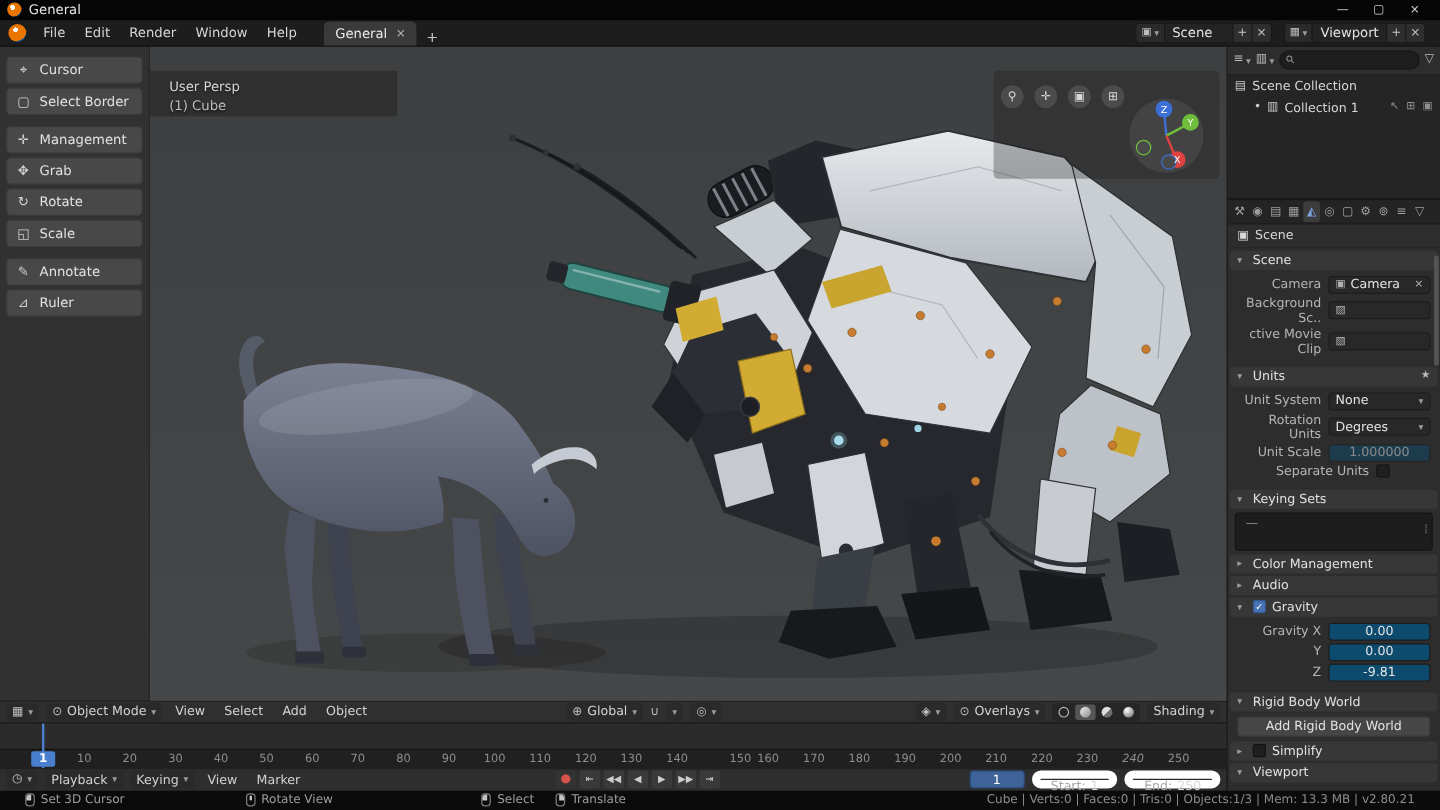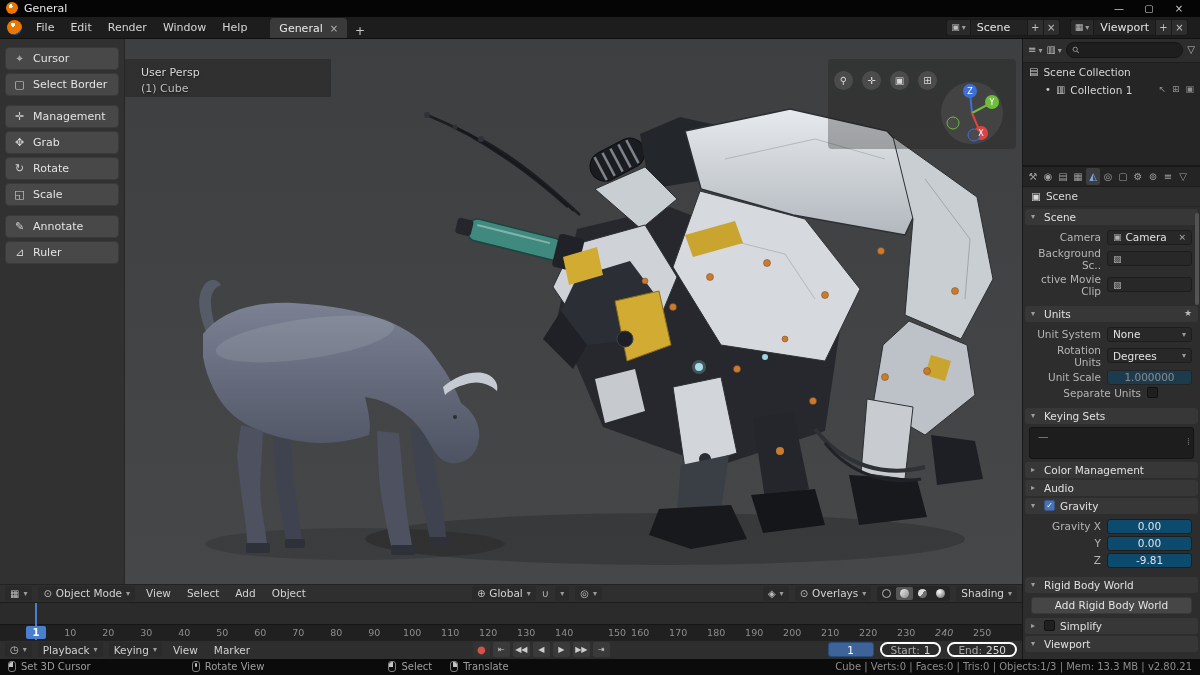--- a/index.html
+++ b/index.html
@@ -72,21 +72,21 @@
   #timeline-ruler { position:absolute; left:0; right:0; bottom:0; height:16px; background:#202020; border-top:1px solid #161616; }
   .tick { position:absolute; top:2px; width:30px; text-align:center; color:#8d8d8d; font-size:9.5px; }
   #playhead-line { position:absolute; left:35px; top:0; bottom:0; width:2px; background:#4a7fd0; }
   #playhead-tag { position:absolute; left:26px; bottom:1px; min-width:20px; padding:0 5px; height:13px; background:#4a7fd0; border-radius:2px; color:#fff; font-size:10px; font-weight:bold; text-align:center; line-height:13px; }
   #timeline-header { height:19px; background:#2e2e2e; border-top:1px solid #212121; display:flex; align-items:center; gap:6px; padding:0 5px; font-size:10.5px; color:#d0d0d0; }
   #timeline-header .flex1 { flex:1; }
   .transport { display:flex; align-items:center; gap:3px; }
   .tr-btn { min-width:17px; height:15px; border-radius:2px; background:#3a3a3a; color:#cdcdcd; display:flex; align-items:center; justify-content:center; font-size:8px; padding:0 2px; }
   .tr-btn.record { color:#d4524a; font-size:10px; background:#333; }
   #frame-field { width:46px; height:15px; background:#3d6398; border:1px solid #2a4ateral; border:1px solid #2a4a7a; border-radius:3px; color:#fff; text-align:center; line-height:14px; font-size:10.5px; }
-  .range-field { height:15px; background:#2a2a2a; border:2px solid #ffffff; border-radius:8px; display:flex; align-items:flex-start; gap:4px; padding:0 9px; color:#d8d8d8; }
+  .range-field { height:15px; background:#2a2a2a; border:7px solid #ffffff; border-radius:8px; display:flex; align-items:flex-start; gap:4px; padding:0 9px; color:#d8d8d8; }
   .range-field .lab { color:#a8a8a8; }
 
   
   #right-col { width:178px; background:#2d2d2d; border-left:1px solid #181818; display:flex; flex-direction:column; }
   #outliner { height:128px; background:#252525; border-bottom:2px solid #181818; }
   #outliner-header { height:24px; display:flex; align-items:center; gap:4px; padding:0 5px; background:#2d2d2d; border-bottom:1px solid #1d1d1d; }
   .oh-icon { color:#bdbdbd; font-size:10px; display:flex; align-items:center; gap:2px; }
   #outliner-search { flex:1; height:16px; background:#1e1e1e; border:1px solid #151515; border-radius:8px; display:flex; align-items:center; padding:0 6px; gap:4px; }
   #outliner-search input { background:transparent; border:none; outline:none; color:#ddd; width:60px; font-size:10px; }
   #outliner-search .icon { transform:rotate(-45deg); font-size:9px; color:#9a9a9a; }
@@ -116,21 +116,21 @@
   .pfield.disabled { opacity:.5; }
   .checkbox { width:11px; height:11px; border-radius:2px; background:#1f1f1f; border:1px solid #121212; display:flex; align-items:center; justify-content:center; font-size:8px; color:#fff; }
   .checkbox.checked { background:#4772b3; border-color:#35578c; }
   .keylist { height:32px; margin:3px 4px; background:#1d1d1d; border:1px solid #141414; border-radius:3px; position:relative; color:#8a8a8a; }
   .keylist .dash { position:absolute; left:8px; top:3px; }
   .keylist .grip { position:absolute; right:3px; top:8px; color:#666; }
   .wide-btn { margin:4px 6px; height:17px; background:#464646; border:1px solid #383838; border-radius:3px; display:flex; align-items:center; justify-content:center; color:#e3e3e3; }
   #prop-scrollbar { position:absolute; right:1px; top:46px; width:4px; height:92px; background:#535353; border-radius:2px; }
 
   
-  #statusbar { height:18px; background:#0b0b0b; display:flex; align-items:center; padding:0 8px; color:#9d9d9d; font-size:10px; gap:6px; }
+  #statusbar { height:18px; background:#0b0b0b; display:flex; align-items:center; padding:0 21px; color:#9d9d9d; font-size:10px; gap:6px; }
   .hint { display:flex; align-items:center; gap:5px; }
   .mouse { width:8px; height:11px; border:1px solid #7d7d7d; border-radius:3px; position:relative; display:inline-block; }
   .mouse::after { content:""; position:absolute; background:#c4c4c4; }
   .mouse.m-left::after { left:0; top:0; width:4px; height:5px; border-radius:3px 0 0 0; }
   .mouse.m-mid::after { left:2px; top:1px; width:2px; height:4px; border-radius:1px; }
   .mouse.m-right::after { right:0; top:0; width:4px; height:5px; border-radius:0 3px 0 0; }
   #statusbar .spacer { flex:1; }
   #status-stats { color:#8c8c8c; }
   .gap95 { margin-left:95px; } .gap120 { margin-left:118px; } .gap14 { margin-left:12px; }
 </style>

